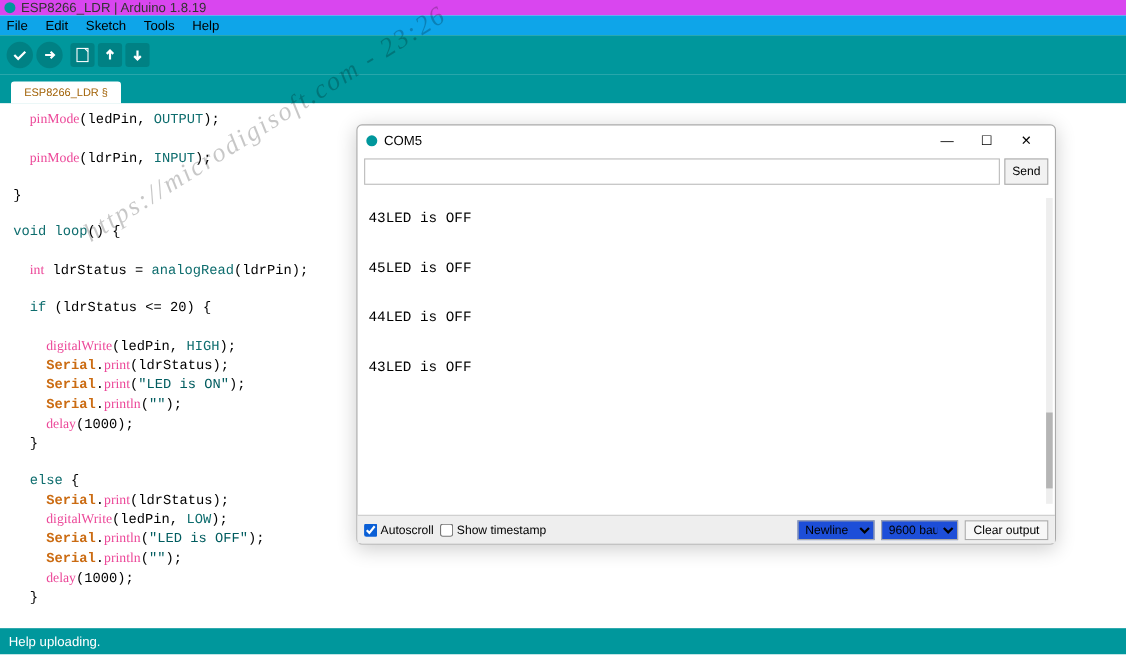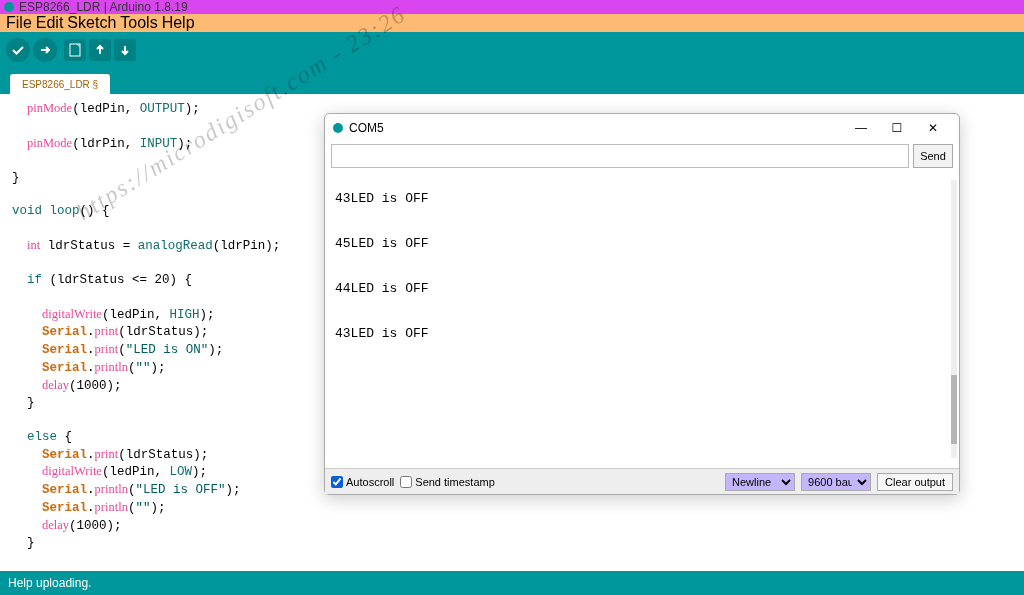--- a/index.html
+++ b/index.html
@@ -1,21 +1,21 @@
 <!DOCTYPE html>
 <html><head>
   <meta charset="utf-8">
   <style>
     * { margin: 0; padding: 0; box-sizing: border-box; }
     body { font-family: Arial, sans-serif; font-size: 12px; width: 1024px; height: 595px; overflow: hidden; position: relative; background: #fff; }
     
     .title-bar { height: 14px; display: flex; align-items: center; padding: 1px 4px; font-size: 12px; color: #333; background: #d946ef; }
     .title-bar .app-icon { width: 10px; height: 10px; border-radius: 50%; background: #00979c; margin-right: 5px; }
     
-    .menu-bar { height: 18px; display: flex; align-items: center; padding: 0 4px; font-size: 16px; gap: 0; background: #fdba74; }
+    .menu-bar { height: 18px; display: flex; align-items: center; padding: 0 4px; font-size: 12px; gap: 12px; background: #0ea5e9; }
     .menu-bar span { padding: 1px 2px; cursor: pointer; }
     
     .toolbar { height: 36px; background: #00979c; display: flex; align-items: center; padding: 0 6px; gap: 3px; }
     .toolbar-btn { width: 24px; height: 24px; border-radius: 50%; background: #008184; display: flex; align-items: center; justify-content: center; cursor: pointer; }
     .toolbar-btn.rect { border-radius: 3px; width: 22px; height: 22px; }
     .toolbar-btn svg { fill: #fff; stroke: #fff; }
     
     .tab-bar { height: 26px; background: #00979c; display: flex; align-items: flex-end; padding: 0 10px; }
     .tab { background: #fff; padding: 5px 12px 4px 12px; font-size: 10px; color: #a16207; border-top-left-radius: 3px; border-top-right-radius: 3px; margin-bottom: 0; }
     
@@ -40,21 +40,21 @@
     .serial-input-row button { width: 40px; border: 1px solid #aaa; background: #f2f2f2; font-size: 11px; cursor: pointer; }
     
     .serial-output { flex: 1; font-family: Liberation Mono, monospace; font-size: 13px; padding: 6px 10px; white-space: pre; overflow: hidden; position: relative; color: #000; }
     .serial-scrollbar { position: absolute; right: 2px; top: 10px; bottom: 10px; width: 6px; background: #eee; }
     .serial-thumb { position: absolute; left: 0; right: 0; top: 70%; height: 25%; background: #b5b5b5; }
     
     .serial-footer { height: 26px; background: #eeeeee; display: flex; align-items: center; padding: 0 6px; gap: 6px; font-size: 11px; border-top: 1px solid #ccc; }
     .serial-footer .chk { display: flex; align-items: center; gap: 3px; }
     .serial-footer .chk input { width: 12px; height: 12px; accent-color: #0a5fd6; }
     .serial-footer .spacer { flex: 1; }
-    .serial-footer select { font-size: 11px; padding: 1px 2px; width: 70px; border: 1px solid #aaa; background: #c4b5fd; }
+    .serial-footer select { font-size: 11px; padding: 1px 2px; width: 70px; border: 1px solid #aaa; background: #1d4ed8; }
     .serial-footer button { font-size: 11px; padding: 2px 7px; border: 1px solid #aaa; background: #f7f7f7; cursor: pointer; }
     
     
     .watermark { position: absolute; top: 100px; left: 50px; font-size: 24px; color: rgba(0,0,0,0.22); transform: rotate(-32deg); font-family: serif; font-style: italic; pointer-events: none; letter-spacing: 2px; }
   </style>
 </head>
 <body>
 
 <div class="title-bar">
   <span class="app-icon"></span>
@@ -137,21 +137,21 @@
       <div class="serial-thumb"></div>
     </div>
   </div>
   <div class="serial-footer">
     <label class="chk">
         <input type="checkbox" checked="" style="">
         <span>Autoscroll</span>
       </label>
     <label class="chk">
         <input type="checkbox" style="">
-        <span>Send timestamp</span>
+        <span>Show timestamp</span>
       </label>
     <span class="spacer"></span>
     <select><option>Newline</option></select>
     <select><option>9600 baud</option></select>
     <button>Clear output</button>
   </div>
 </div>
 
 <div class="watermark">https://microdigisoft.com - 23:26</div>
 

